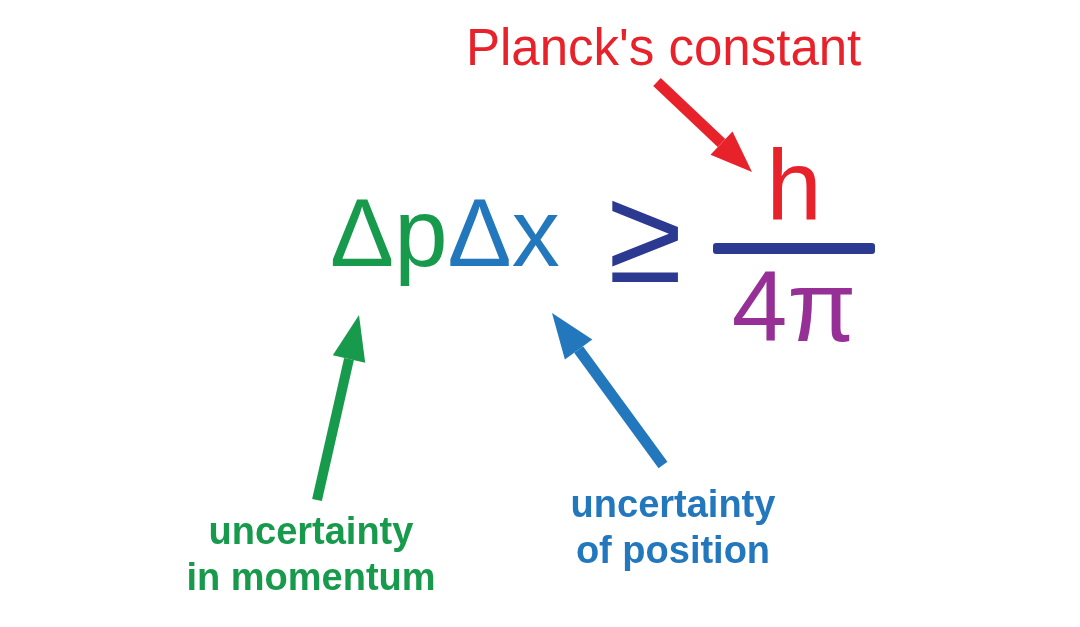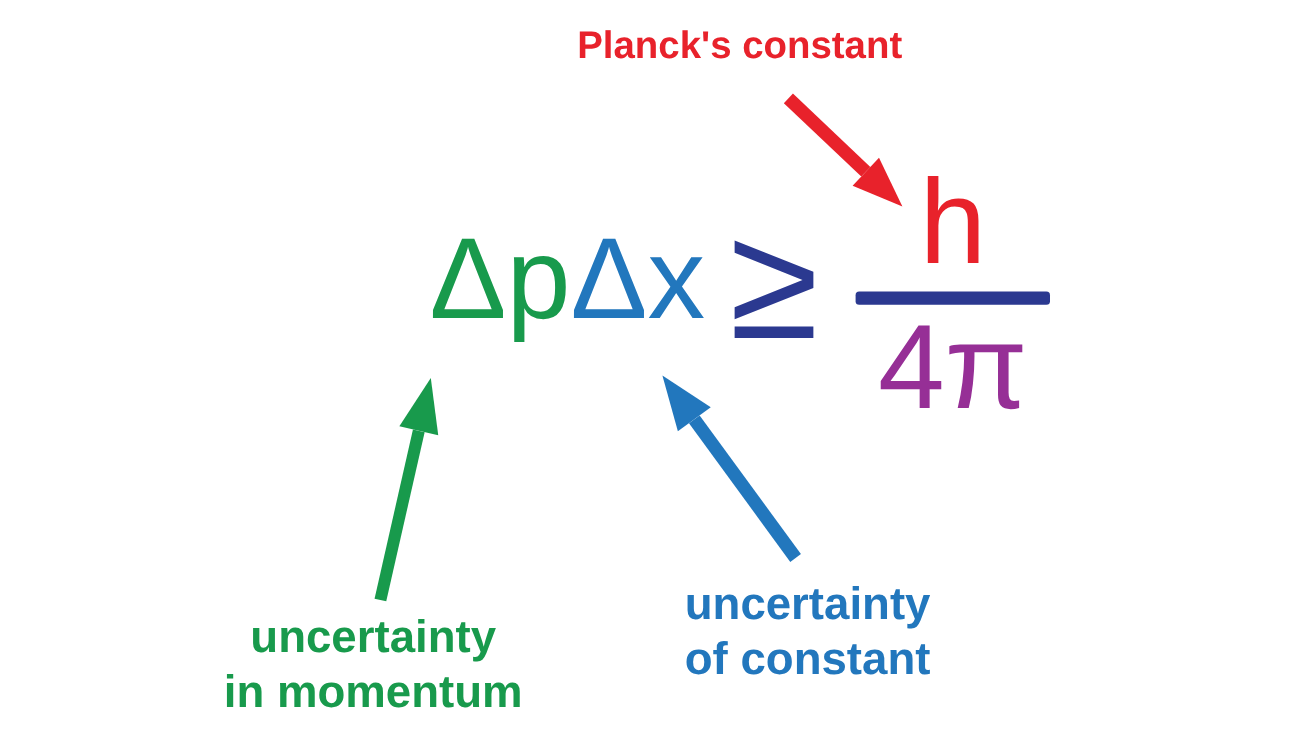--- a/index.html
+++ b/index.html
@@ -17,32 +17,31 @@
   }
   .arrows {
     position: absolute;
     left: 0; top: 0;
     width: 1080px;
     height: 627px;
     pointer-events: none;
   }
   .abs { position: absolute; }
   .planck-label {
-    left: 481px; top: 20px;
-    font-size: 32px;
-    font-weight: 700;
+    left: 466px; top: 20px;
+    font-size: 51px;
+    font-weight: 400;
     line-height: 1.1;
     white-space: nowrap;
   }
   .dpdx {
     left: 330px; top: 185px;
     font-size: 96px;
     line-height: 1;
     white-space: nowrap;
-    margin-left: 28px;
   }
   .geq {
     left: 608px; top: 168px;
     font-size: 135px;
     line-height: 1;
   }
   .fraction {
     left: 712px; top: 135px;
     width: 164px;
     text-align: center;
@@ -110,16 +109,16 @@
     <div class="den" style="color: rgb(150, 47, 150); text-align: center;">4π</div>
   </div>
 
   <div class="abs pos-label" style="color: rgb(24, 154, 76);">
     <div>uncertainty</div>
     <div>in momentum</div>
   </div>
 
   <div class="abs mom-label" style="color: rgb(34, 119, 189);">
     <div>uncertainty</div>
-    <div>of constant</div>
+    <div>of position</div>
   </div>
 
 </div>
 
 </body></html>

